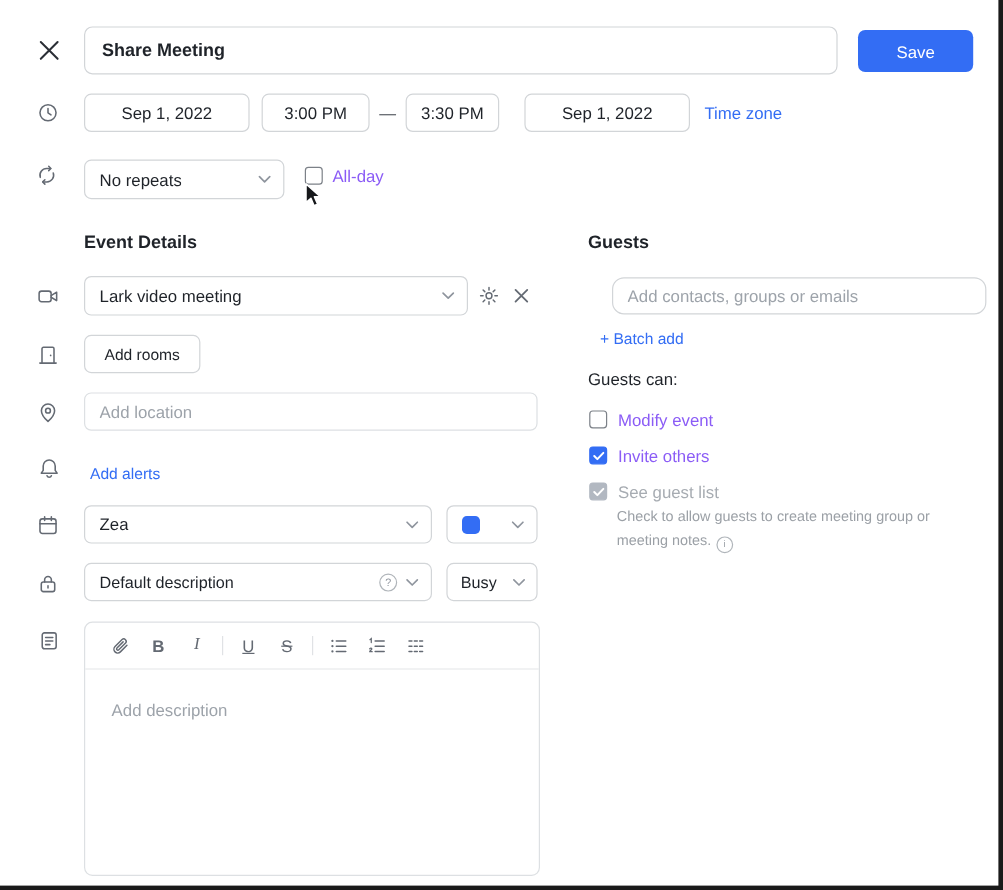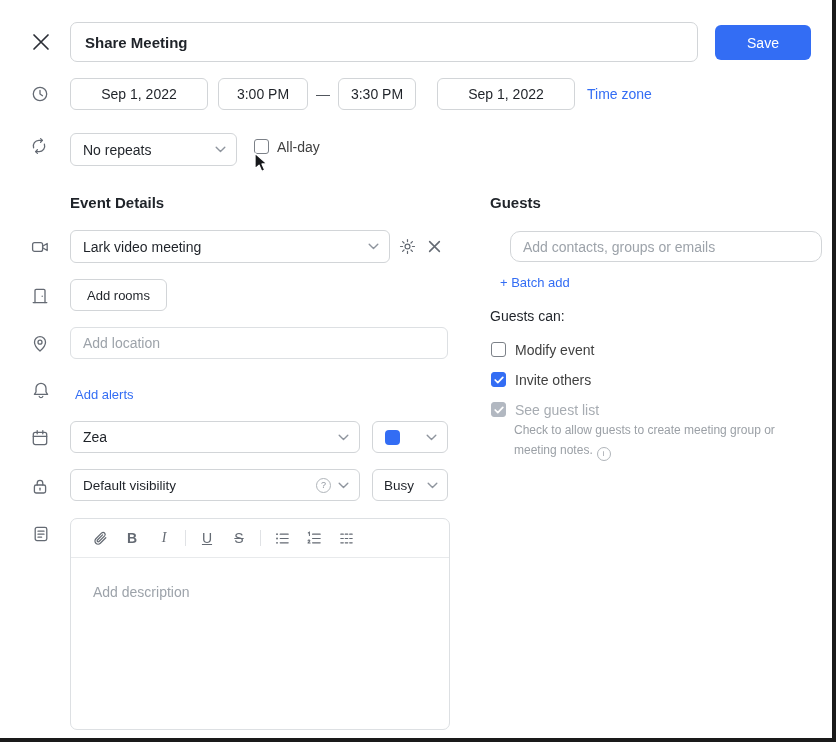--- a/index.html
+++ b/index.html
@@ -11,21 +11,21 @@
   .dd-right{display:flex;align-items:center;gap:7px;}
   .link{position:absolute;color:#336df4;font-size:13px;text-decoration:none;cursor:pointer;}
   .close-btn{position:absolute;left:30px;top:31px;width:22px;height:22px;border:none;background:none;padding:0;cursor:pointer;display:flex;align-items:center;justify-content:center;}
   .title-input{position:absolute;left:70px;top:22px;width:628px;height:40px;border:1px solid #d2d5d8;border-radius:7px;box-sizing:border-box;padding:0 14px;font-size:15px;font-weight:700;color:#1f2329;font-family:inherit;outline:none;background:#fff;}
   .save-btn{position:absolute;left:715px;top:25px;width:96px;height:35px;background:#336df4;color:#fff;border:none;border-radius:6px;font-size:14px;font-family:inherit;cursor:pointer;}
   .dash{position:absolute;left:308px;top:78px;width:30px;height:32px;display:flex;align-items:center;justify-content:center;color:#51565d;font-size:14px;}
   .section-h{position:absolute;font-size:15px;font-weight:700;color:#1f2329;margin:0;}
   .cb{position:absolute;width:15px;height:15px;border:1.5px solid #7c8188;border-radius:3px;background:#fff;box-sizing:border-box;display:flex;align-items:center;justify-content:center;cursor:pointer;}
   .cb.checked{background:#336df4;border-color:#336df4;}
   .cb.disabled{background:#b2b8c1;border-color:#b2b8c1;cursor:default;}
-  .cb-label{position:absolute;font-size:14px;color:#404040;cursor:pointer;}
+  .cb-label{position:absolute;font-size:14px;color:#8b5cf6;cursor:pointer;}
   .cb-label.muted{color:#a7acb2;}
   .swatch{width:15px;height:15px;border-radius:4px;background:#336df4;}
   .help-badge{width:13px;height:13px;border:1px solid #b0b5ba;border-radius:50%;font-size:9px;color:#8f959e;display:inline-flex;align-items:center;justify-content:center;line-height:1;}
   .text-input{position:absolute;border:1px solid #dde0e3;border-radius:6px;box-sizing:border-box;padding:0 12px;font-size:14px;font-family:inherit;color:#1f2329;outline:none;background:#fff;}
   .text-input::placeholder{color:#9da3aa;}
   .desc-box{position:absolute;left:70px;top:518px;width:380px;height:212px;border:1px solid #dde0e3;border-radius:7px;box-sizing:border-box;background:#fff;}
   .toolbar{display:flex;align-items:center;height:38px;border-bottom:1px solid #e8eaec;padding:0 6px 0 14px;gap:2px;}
   .tb-btn{width:30px;height:26px;display:flex;align-items:center;justify-content:center;border:none;background:none;padding:0;cursor:pointer;color:#646a73;font-size:14px;font-family:inherit;border-radius:4px;}
   .tb-b{font-weight:700;}
   .tb-i{font-style:italic;font-family:"Liberation Serif",serif;}
@@ -161,21 +161,21 @@
   </div>
 
   <span class="icon" style="left:31px;top:477px">
     <svg width="18" height="18" viewBox="0 0 18 18" fill="none" stroke="#646a73" stroke-width="1.3" stroke-linecap="round" stroke-linejoin="round">
         <rect x="3.4" y="8" width="11.2" height="8" rx="1.8"></rect>
         <path d="M6.2 8V6.2a2.8 2.8 0 0 1 5.6 0V8"></path>
         <path d="M9 11.2v1.8"></path>
       </svg>
   </span>
   <div class="field dd" style="left:70px;top:469px;width:290px;height:32px;font-size:13.5px">
-    <span class="dd-label">Default visibility</span>
+    <span class="dd-label">Default description</span>
     <span class="dd-right">
       <span class="help-badge">?</span>
       <svg width="11" height="7" viewBox="0 0 11 7" fill="none" stroke="#8f959e" stroke-width="1.4" stroke-linecap="round" stroke-linejoin="round">
           <path d="M1.2 1.2l4.3 4.3 4.3-4.3"></path>
         </svg>
     </span>
   </div>
   <div class="field dd" style="left:372px;top:469px;width:76px;height:32px;font-size:13.5px;padding:0 9px 0 11px">
     <span class="dd-label">Busy</span>
     <svg width="11" height="7" viewBox="0 0 11 7" fill="none" stroke="#8f959e" stroke-width="1.4" stroke-linecap="round" stroke-linejoin="round">

